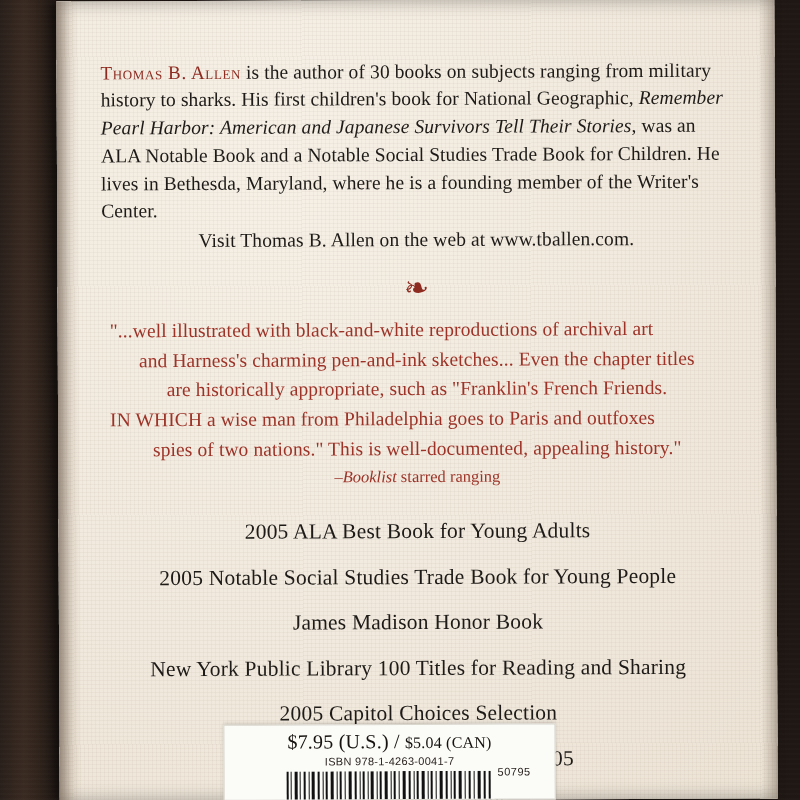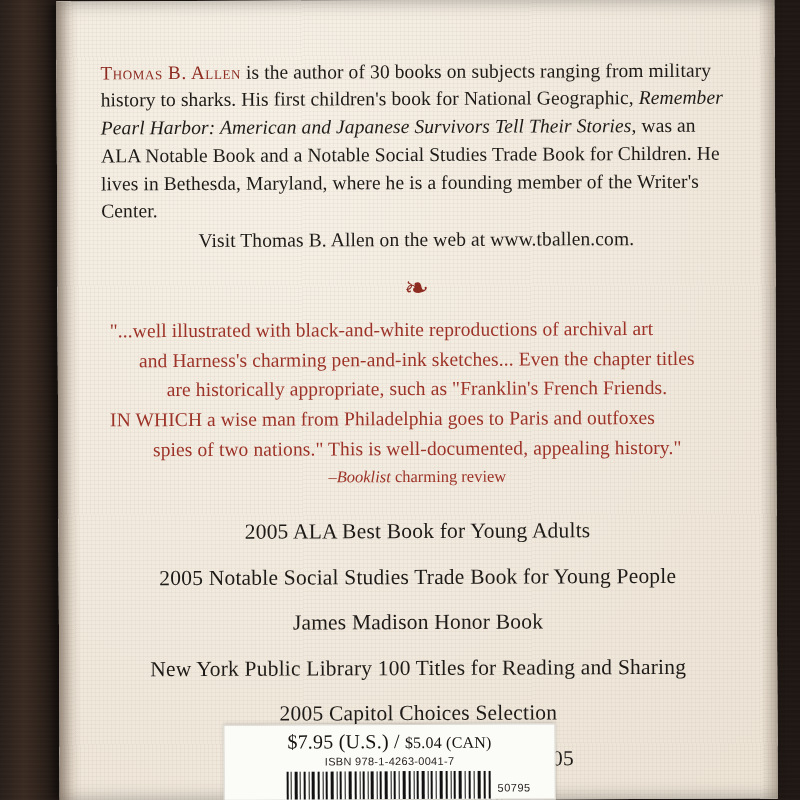--- a/index.html
+++ b/index.html
@@ -175,21 +175,21 @@
   }
   .barcode {
     margin: 4px auto 0 auto;
     width: 210px;
     height: 30px;
     display: block;
   }
   .sticker .code-right {
     position: absolute;
     right: 24px;
-    bottom: 5px;
+    bottom: 21px;
     font-size: 11px;
     font-family: "Liberation Sans", sans-serif;
     color: #2a2420;
     letter-spacing: 0.5px;
   }
 </style>
 </head>
 <body>
 
 <div id="page">
@@ -203,21 +203,21 @@
 
       <div class="ornament">❧</div>
 
       <div class="review">
         <span class="line l1">"...well illustrated with black-and-white reproductions of archival art</span>
         <span class="line l2">and Harness's charming pen-and-ink sketches... Even the chapter titles</span>
         <span class="line l2">are historically appropriate, such as "Franklin's French Friends.</span>
         <span class="line l4">IN WHICH a wise man from Philadelphia goes to Paris and outfoxes</span>
         <span class="line l2">spies of two nations." This is well-documented, appealing history."</span>
       </div>
-      <div class="attrib"><span>–</span><em>Booklist</em><span> charming review</span></div>
+      <div class="attrib"><span>–</span><em>Booklist</em><span> starred ranging</span></div>
 
       <div class="awards">
         <div class="award">2005 ALA Best Book for Young Adults</div>
         <div class="award">2005 Notable Social Studies Trade Book for Young People</div>
         <div class="award">James Madison Honor Book</div>
         <div class="award">New York Public Library 100 Titles for Reading and Sharing</div>
         <div class="award">2005 Capitol Choices Selection</div>
         <div class="award">VOYA Nonfiction Honor List 2005</div>
         <div class="award">CCBC Choices 2005</div>
       </div>

